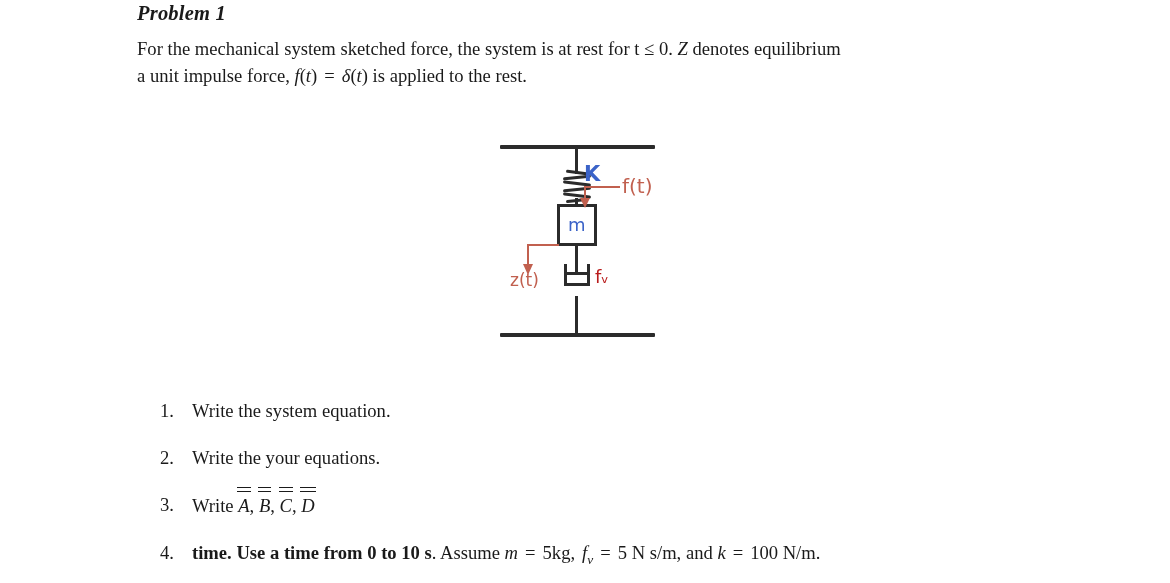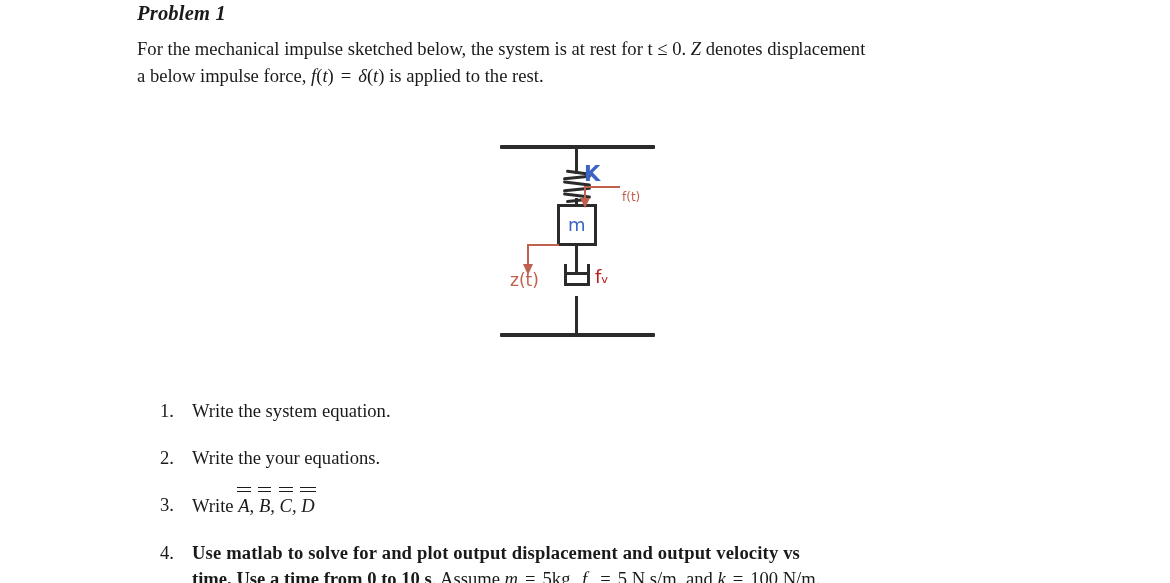--- a/index.html
+++ b/index.html
@@ -191,24 +191,24 @@
     left: 110px;
     top: 68px;
     width: 0; height: 0;
     border-left: 5px solid transparent;
     border-right: 5px solid transparent;
     border-top: 10px solid #c1604f;
   }
   .label-ft {
     position: absolute;
     left: 152px;
-    top: 60px;
+    top: 44px;
     color: #c1604f;
     font-family: "DejaVu Sans", sans-serif;
-    font-size: 12px;
+    font-size: 20px;
     font-weight: 500;
   }
 
   
   .zt-line {
     position: absolute;
     left: 57px;
     top: 114px;
     width: 32px;
     height: 2px;
@@ -287,22 +287,22 @@
   sub { font-size: 0.72em; font-style: italic; }
 </style>
 </head>
 <body>
 
 <div class="page">
 
   <div class="problem-title">Problem 1</div>
 
   <div class="intro">
-    <span class="ln"><span>For the mechanical impulse sketched below, the system is at rest for t </span><span class="mu">≤</span><span> 0. </span><span class="mi">Z</span><span> denotes displacement</span></span>
-    <span class="ln"><span>a below impulse force, </span><span class="mi">f</span><span>(</span><span class="mi">t</span><span>)</span><span class="sp-med"></span><span>=</span><span class="sp-med"></span><span class="mi">δ</span><span>(</span><span class="mi">t</span><span>)</span><span> is applied to the rest.</span></span>
+    <span class="ln"><span>For the mechanical system sketched force, the system is at rest for t </span><span class="mu">≤</span><span> 0. </span><span class="mi">Z</span><span> denotes equilibrium</span></span>
+    <span class="ln"><span>a unit impulse force, </span><span class="mi">f</span><span>(</span><span class="mi">t</span><span>)</span><span class="sp-med"></span><span>=</span><span class="sp-med"></span><span class="mi">δ</span><span>(</span><span class="mi">t</span><span>)</span><span> is applied to the rest.</span></span>
   </div>
 
   <div class="diagram">
 
     <div class="wall wall-top"></div>
     <div class="wall wall-bottom"></div>
 
     <div class="rod rod-top"></div>
     <div class="rod rod-mid"></div>
     <div class="rod rod-low"></div>
@@ -351,20 +351,19 @@
     </div>
 
     <div class="task">
       <span class="num">3.</span>
       <span class="body"><span>Write </span><span class="mat">A</span><span>, </span><span class="mat">B</span><span>, </span><span class="mat">C</span><span>, </span><span class="mat">D</span></span>
     </div>
 
     <div class="task q4">
       <span class="num">4.</span>
       <span class="body">
-        <span class="l1">Use matlab to solve for and plot output displacement and output velocity vs</span>
         <span class="l2"><span class="bld">time. Use a time from 0 to 10 s</span><span>. Assume </span><span class="mi">m</span><span class="sp-med"></span><span>=</span><span class="sp-med"></span><span>5kg,</span><span class="sp-med"></span><span class="mi">f</span><sub>v</sub><span class="sp-med"></span><span>=</span><span class="sp-med"></span><span>5 N s/m, and </span><span class="mi">k</span><span class="sp-med"></span><span>=</span><span class="sp-med"></span><span>100 N/m.</span></span>
       </span>
     </div>
 
   </div>
 
 </div>
 
 </body></html>

